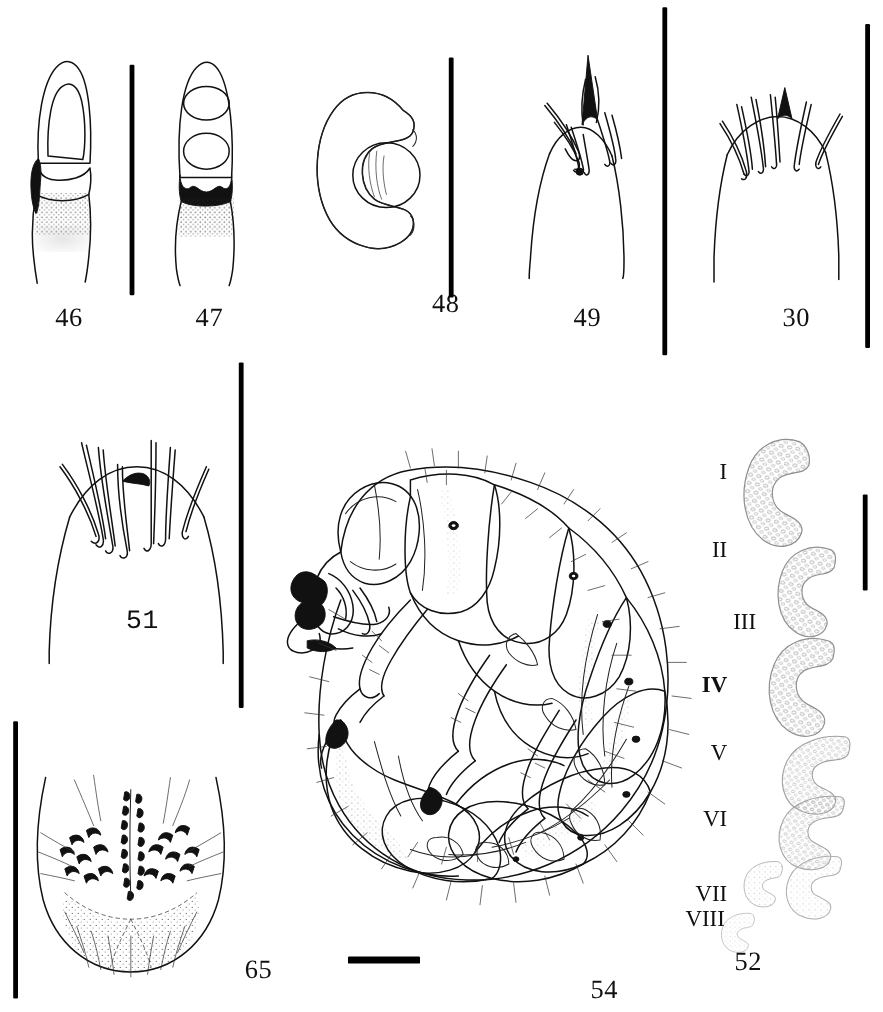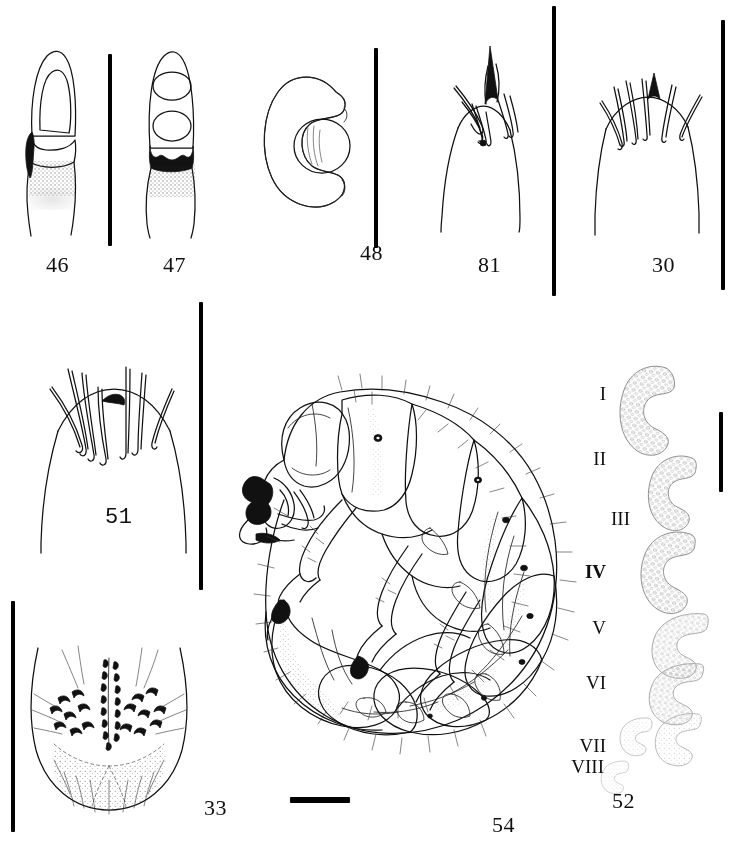--- a/index.html
+++ b/index.html
@@ -119,21 +119,21 @@
     <path class="ink" d="M32 72 C40 82 48 94 52 104 C54 109 52 112 49 111"></path>
     <path class="ink" d="M42 74 C46 86 50 98 52 108 C53 113 50 115 48 112"></path>
     <path class="ink" d="M46 76 C50 88 54 100 56 110 C57 115 54 117 52 114"></path>
     <path class="ink" d="M56 82 C58 94 60 104 61 112 C61 116 58 117 57 114"></path>
     <path class="ink" d="M68 70 C72 82 76 94 78 104 C79 108 76 110 74 107"></path>
     <path class="ink" d="M74 64 C78 78 82 92 83 102 C84 107 81 109 79 106"></path>
     <path class="ink" d="M80 66 C84 80 87 94 88 102"></path>
 
     <circle class="solid" cx="53" cy="113" r="3"></circle>
   </svg>
-  <div class="fignum" style="left:478px;top:252px;">81</div>
+  <div class="fignum" style="left:478px;top:252px;">49</div>
 
   <svg style="left:592px;top:55px;" width="120" height="185" viewBox="0 0 120 185">
 
     <path class="ink" d="M14 74 C8 98 4 130 3 160 C3 170 3 176 3 180"></path>
     <path class="ink" d="M96 72 C102 96 106 128 107 158 C107 168 107 174 107 178"></path>
 
     <path class="ink" d="M14 74 C24 52 42 42 56 42 C72 42 88 54 96 72"></path>
 
     <path class="solid" d="M56 44 L62 18 L68 44 C64 40 60 40 56 44 Z"></path>
 
@@ -248,21 +248,21 @@
       <path d="M52 136 C56 148 58 158 60 168"></path>
       <path d="M66 140 C68 152 70 162 71 172"></path>
       <path d="M85 140 C85 152 85 164 85 174"></path>
       <path d="M104 140 C102 152 100 162 99 172"></path>
       <path d="M118 136 C114 148 112 158 110 168"></path>
       <path d="M130 132 C126 144 122 156 120 166"></path>
       <path d="M30 120 C36 132 42 144 46 154"></path>
       <path d="M140 120 C134 132 128 144 124 154"></path>
     </g>
   </svg>
-  <div class="fignum" style="left:204px;top:795px;">33</div>
+  <div class="fignum" style="left:204px;top:795px;">65</div>
 
   <svg style="left:222px;top:368px;" width="390" height="440" viewBox="0 0 390 440">
     <defs>
       <pattern id="stip54" width="5" height="5" patternUnits="userSpaceOnUse">
         <circle cx="1.2" cy="1.2" r="0.45" fill="#555"></circle>
         <circle cx="3.5" cy="3.4" r="0.38" fill="#666"></circle>
       </pattern>
       <pattern id="dark54" width="3.4" height="3.4" patternUnits="userSpaceOnUse">
         <circle cx="0.9" cy="0.9" r="0.6" fill="#111"></circle>
         <circle cx="2.5" cy="2.4" r="0.5" fill="#222"></circle>

